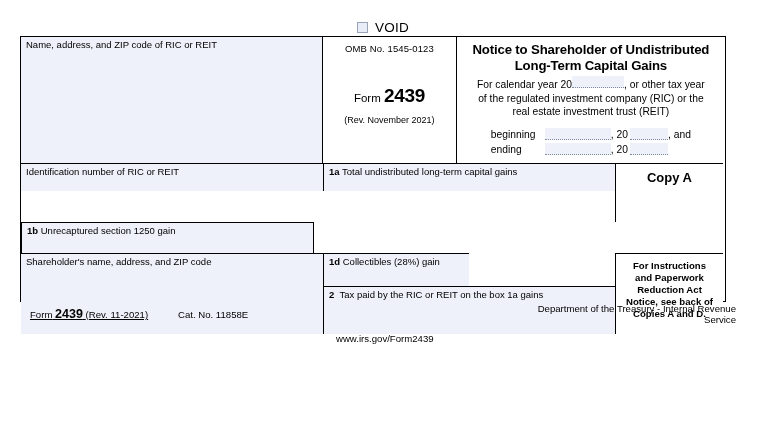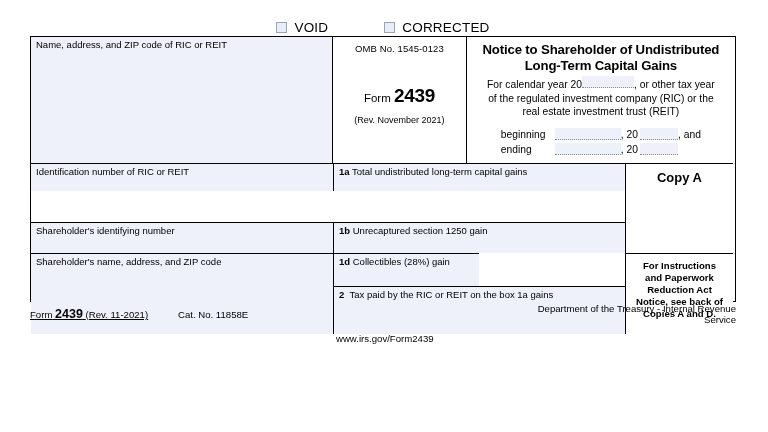--- a/index.html
+++ b/index.html
@@ -42,21 +42,21 @@
     flex: 0 0 auto;
   }
   .cb-label {
     font-size: 13.5px;
     letter-spacing: 0.2px;
   }
 
   
   #form-frame {
     position: absolute;
-    left: 30px;
+    left: 20px;
     top: 36px;
     width: 706px;
     height: 266px;
     border: 1.6px solid #000;
     box-sizing: border-box;
     background: #ffffff;
   }
 
   
   .colA { width: 302px; }   
@@ -212,24 +212,20 @@
   #foot-dept { flex: 1; text-align: right; }
 </style>
 </head>
 <body>
 
 <div id="checkbox-row">
   <div class="cb-group">
     <span class="checkbox"></span>
     <span class="cb-label">VOID</span>
   </div>
-  <div class="cb-group">
-    <span class="checkbox"></span>
-    <span class="cb-label">CORRECTED</span>
-  </div>
 </div>
 
 <div id="form-frame">
 
   <div id="top-band">
 
     <div class="cell colA" id="name-box">
       <div class="cap">Name, address, and ZIP code of RIC or REIT</div>
     </div>
 
@@ -281,23 +277,20 @@
         <b>1a</b>
         <span>Total undistributed long-term capital gains</span>
       </div>
     </div>
     <div class="cell white colC bt bl" id="copyA-top" style="height:59px">
       <div id="copyA-title">Copy A</div>
     </div>
   </div>
 
   <div class="mid-row">
-    <div class="cell colA h31 bt">
-      <div class="cap">Shareholder's identifying number</div>
-    </div>
     <div class="cell colB h31 bt bl">
       <div class="cap">
         <b>1b</b>
         <span>Unrecaptured section 1250 gain</span>
       </div>
     </div>
     <div class="cell white colC bl" style="height:31px"></div>
   </div>
 
   <div class="mid-row">

